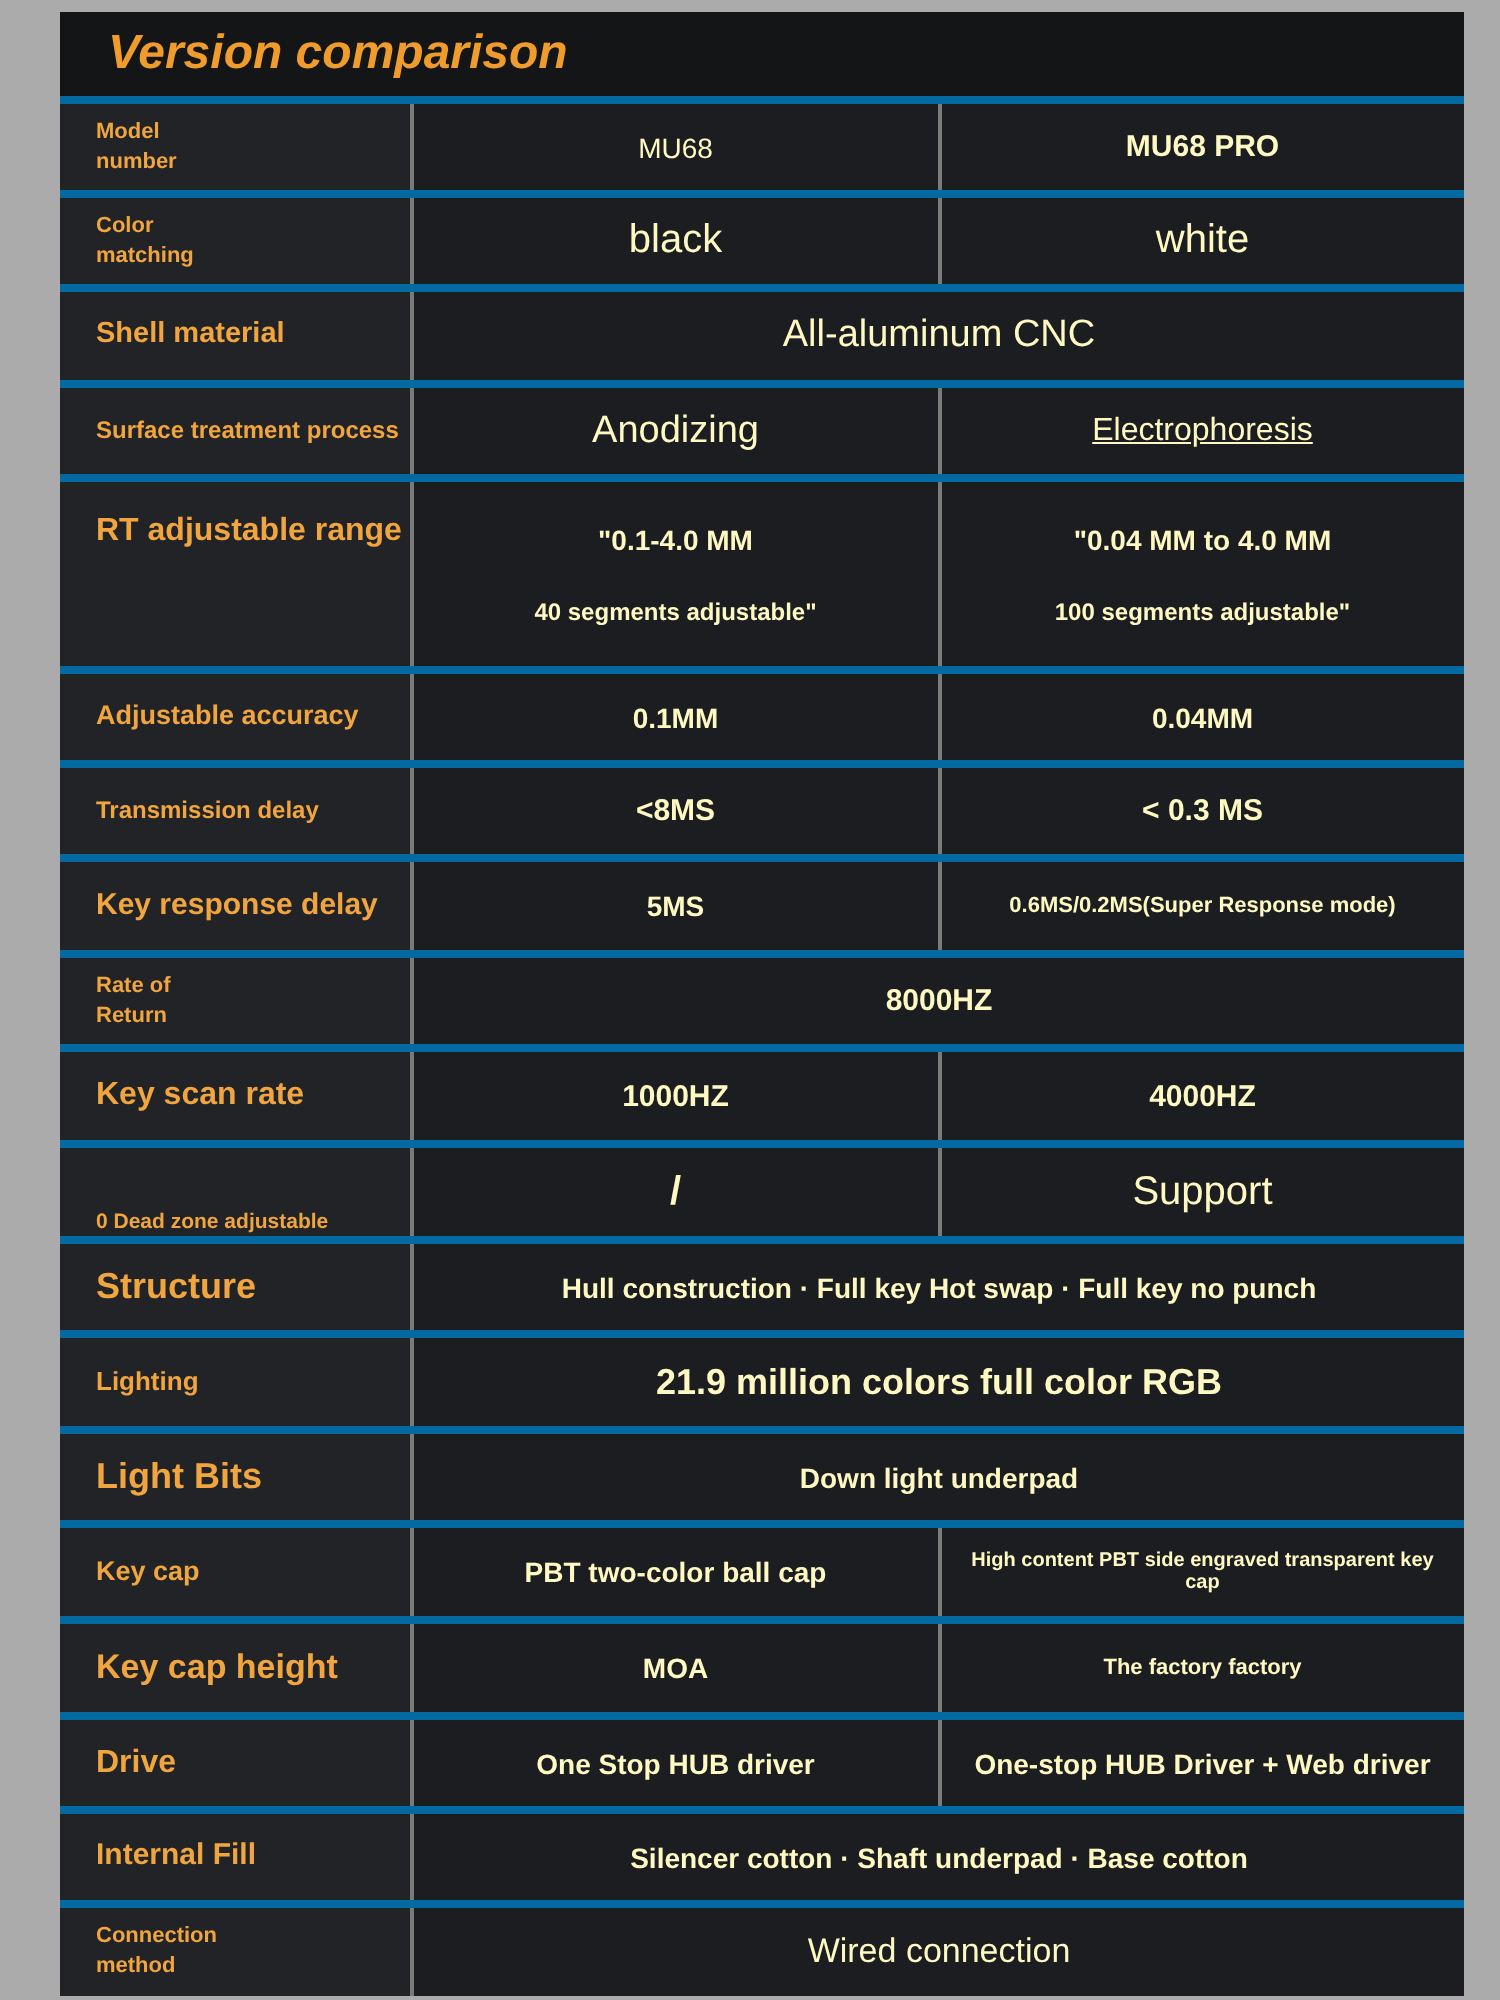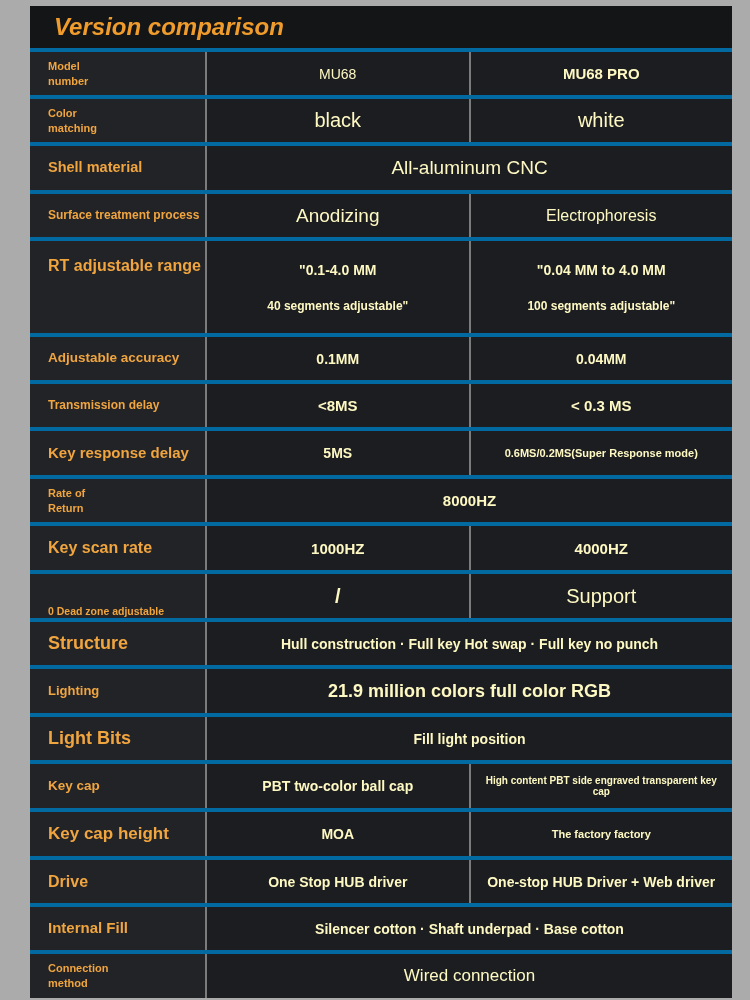--- a/index.html
+++ b/index.html
@@ -57,21 +57,21 @@
   .lbl-lg3{font-size:17px;}
   .lbl-xl{font-size:18px;}
   .w56{display:block;width:56px;}
   .w64{display:block;width:64px;}
   .w80{display:block;width:84px;}
   
   .fs10{font-size:10px;}
   .fs13{font-size:11px;}
   .fs14{font-size:14px;}
   .fs15{font-size:15px;}
-  .fs16{font-size:16px;}
+  .fs16{font-size:16px;text-decoration:underline;}
   .fs17{font-size:17px;}
   .fs18{font-size:18px;}
   .fs19{font-size:19px;}
   .fs20{font-size:20px;}
   
   .h47{height:47px;flex:0 0 47px;}
   .h48{height:48px;flex:0 0 48px;}
   .h96{height:96px;flex:0 0 96px;}
   .rt-cell{justify-content:space-around;padding:10px 6px;}
   .rt-line2{font-size:12px;}
@@ -186,21 +186,21 @@
     <div class="label">
         <span class="lbl lbl-md3">Lighting</span>
       </div>
     <div class="cell fs18">21.9 million colors full color RGB</div>
   </div>
 
   <div class="row h47">
     <div class="label">
         <span class="lbl lbl-xl">Light Bits</span>
       </div>
-    <div class="cell fs14">Fill light position</div>
+    <div class="cell fs14">Down light underpad</div>
   </div>
 
   <div class="row h48">
     <div class="label">
         <span class="lbl lbl-md2">Key cap</span>
       </div>
     <div class="cell fs14">PBT two-color ball cap</div>
     <div class="cell fs10">High content PBT side engraved transparent key cap</div>
   </div>
 

